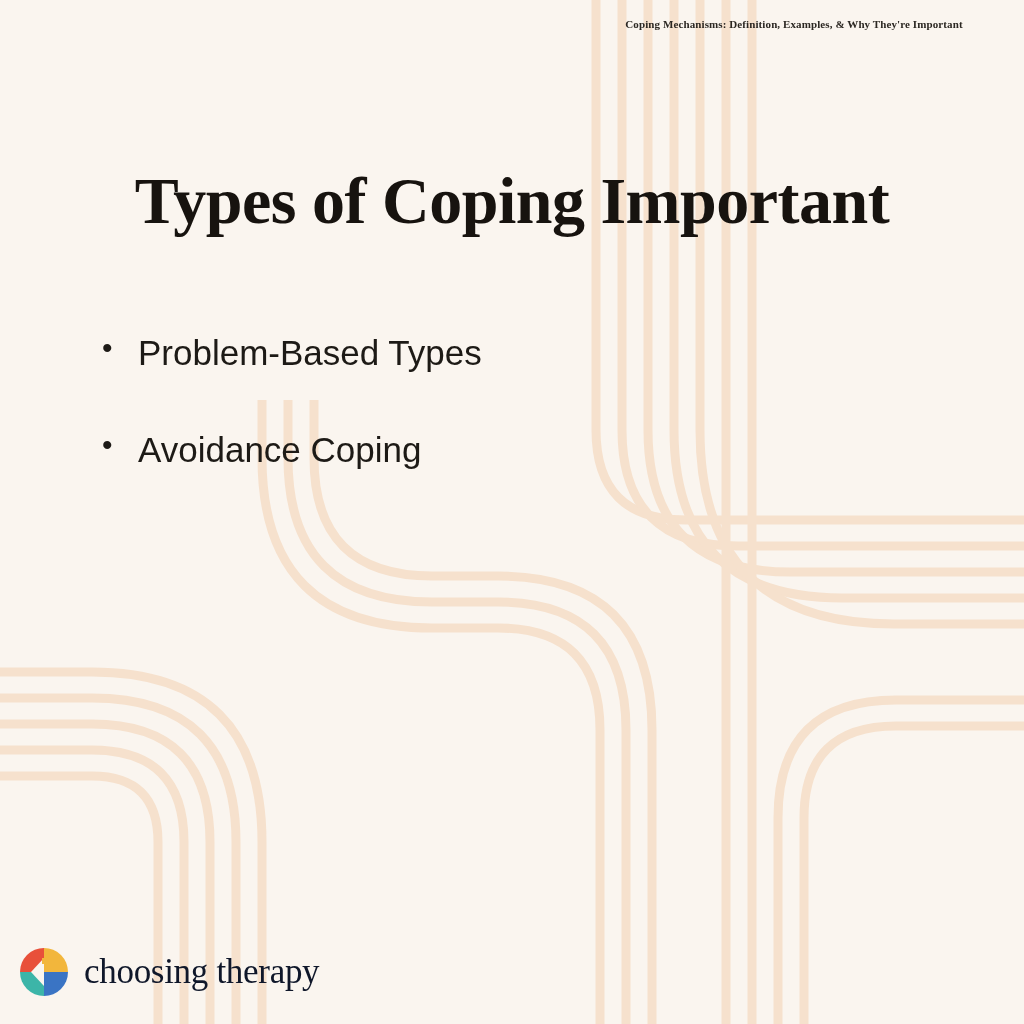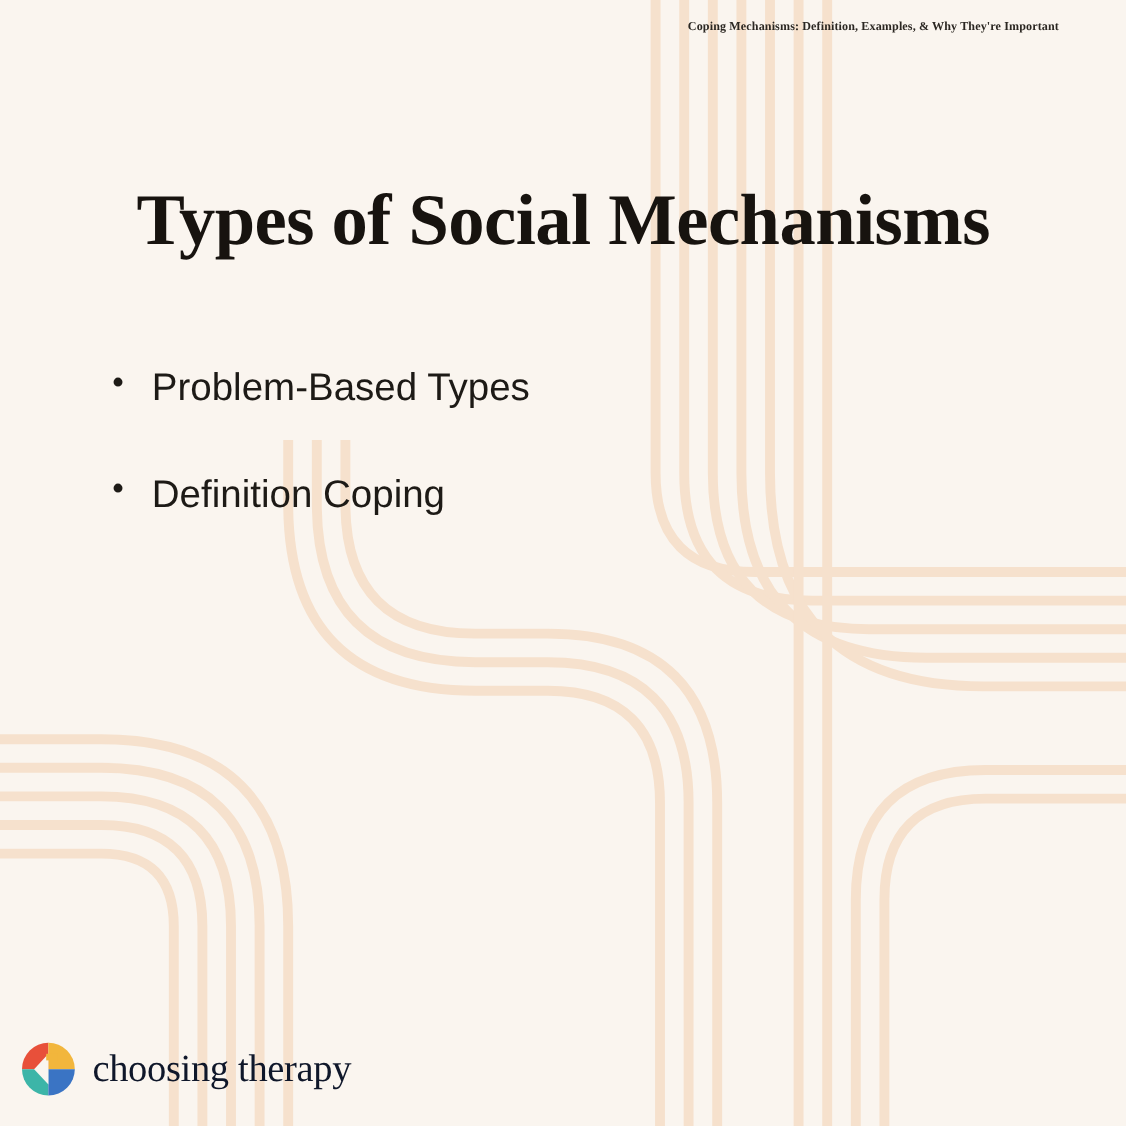--- a/index.html
+++ b/index.html
@@ -136,25 +136,25 @@
 
       <path d="M1024 700 L896 700 Q778 700 778 818 L778 1024"></path>
       <path d="M1024 726 L896 726 Q804 726 804 818 L804 1024"></path>
     </g>
   </svg>
 
   <div id="content">
 
     <div id="header-note">Coping Mechanisms: Definition, Examples, &amp; Why They're Important</div>
 
-    <h1 id="title">Types of Social Mechanisms</h1>
+    <h1 id="title">Types of Coping Important</h1>
 
     <ul id="bullet-list">
       <li>Problem-Based Types</li>
-      <li>Definition Coping</li>
+      <li>Avoidance Coping</li>
     </ul>
 
     <div id="logo">
       <div id="logo-mark">
         <svg width="52" height="52" viewBox="0 0 52 52" xmlns="http://www.w3.org/2000/svg">
           <path d="M26 2 A24 24 0 0 0 2 26 L26 26 Z" fill="#e8503a"></path>
           <path d="M26 26 L50 26 A24 24 0 0 0 26 2 Z" fill="#f2b63c"></path>
           <path d="M2 26 A24 24 0 0 0 26 50 L26 26 Z" fill="#3cb5a8"></path>
           <path d="M26 26 L26 50 A24 24 0 0 0 50 26 Z" fill="#3a74c4"></path>
           <path d="M26 12 L26 40 L13 26 Z" fill="#faf5ef"></path>

